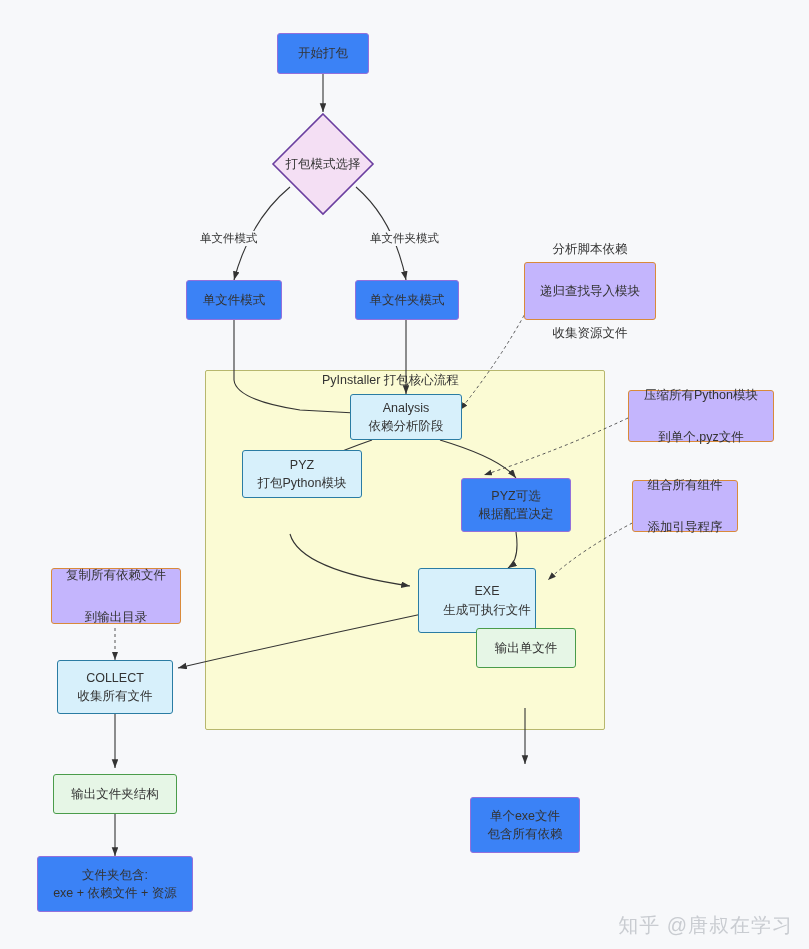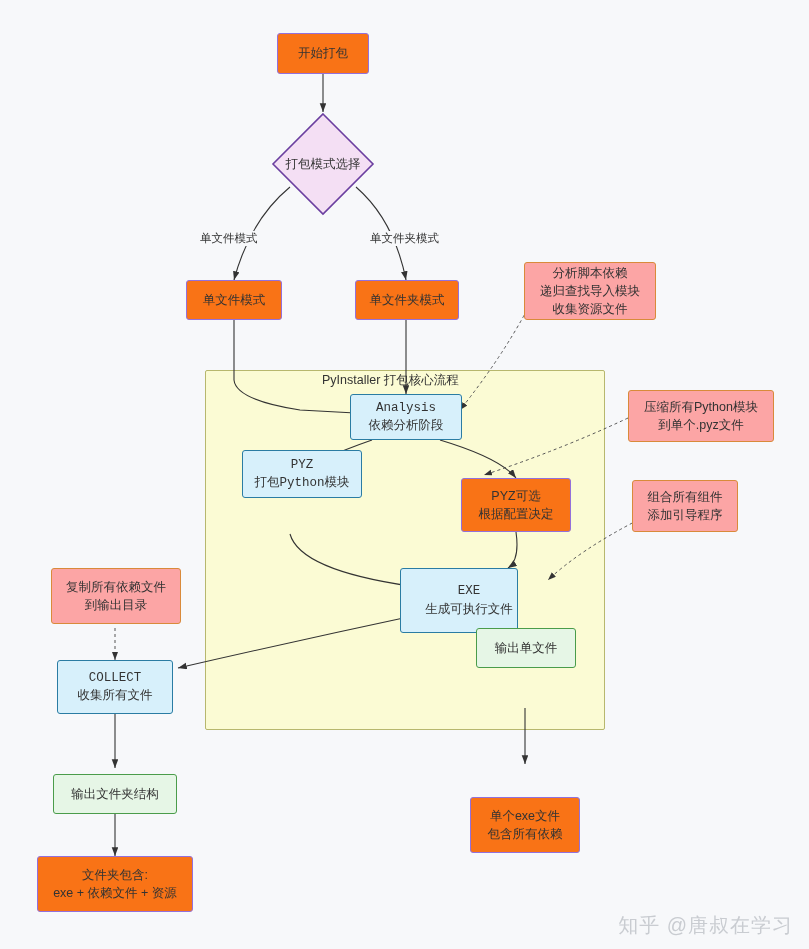--- a/index.html
+++ b/index.html
@@ -38,24 +38,24 @@
     font-size: 12.5px;
     line-height: 1.45;
     color: #333333;
     border-radius: 3px;
     border-width: 1px;
     border-style: solid;
   }
   .node .ln { display: block; white-space: nowrap; }
 
   
-  .purple  { background: #f97316; border-color: #9370db; }
-  .blue    { background: #d7f0fb; border-color: #2a7ca3; font-family: Liberation Mono, monospace; }
+  .purple  { background: #3b82f6; border-color: #9370db; }
+  .blue    { background: #d7f0fb; border-color: #2a7ca3; }
   .green   { background: #e6f6e6; border-color: #4a9c4a; }
-  .orange  { background: #fca5a5; border-color: #d98a3a; }
+  .orange  { background: #c4b5fd; border-color: #d98a3a; gap: 24px; }
   .diamond-wrap {
     position: absolute;
   }
   .diamond {
     position: absolute;
     left: 0; top: 0;
     width: 100%; height: 100%;
   }
   .diamond-label {
     position: absolute;
@@ -203,21 +203,21 @@
   <div class="node orange" style="left:632px; top:480px; width:106px; height:52px;">
     <span class="ln">组合所有组件</span>
     <span class="ln">添加引导程序</span>
   </div>
 
   <div class="node orange" style="left:51px; top:568px; width:130px; height:56px;">
     <span class="ln">复制所有依赖文件</span>
     <span class="ln">到输出目录</span>
   </div>
 
-  <div class="node blue" style="left:400px; top:568px; width:118px; height:65px;padding-left:20px;">
+  <div class="node blue" style="left:418px; top:568px; width:118px; height:65px;padding-left:20px;">
     <span class="ln">EXE</span>
     <span class="ln">生成可执行文件</span>
   </div>
 
   <div class="node blue" style="left:57px; top:660px; width:116px; height:54px;">
     <span class="ln">COLLECT</span>
     <span class="ln">收集所有文件</span>
   </div>
 
   <div class="node green" style="left:476px; top:628px; width:100px; height:40px;">

